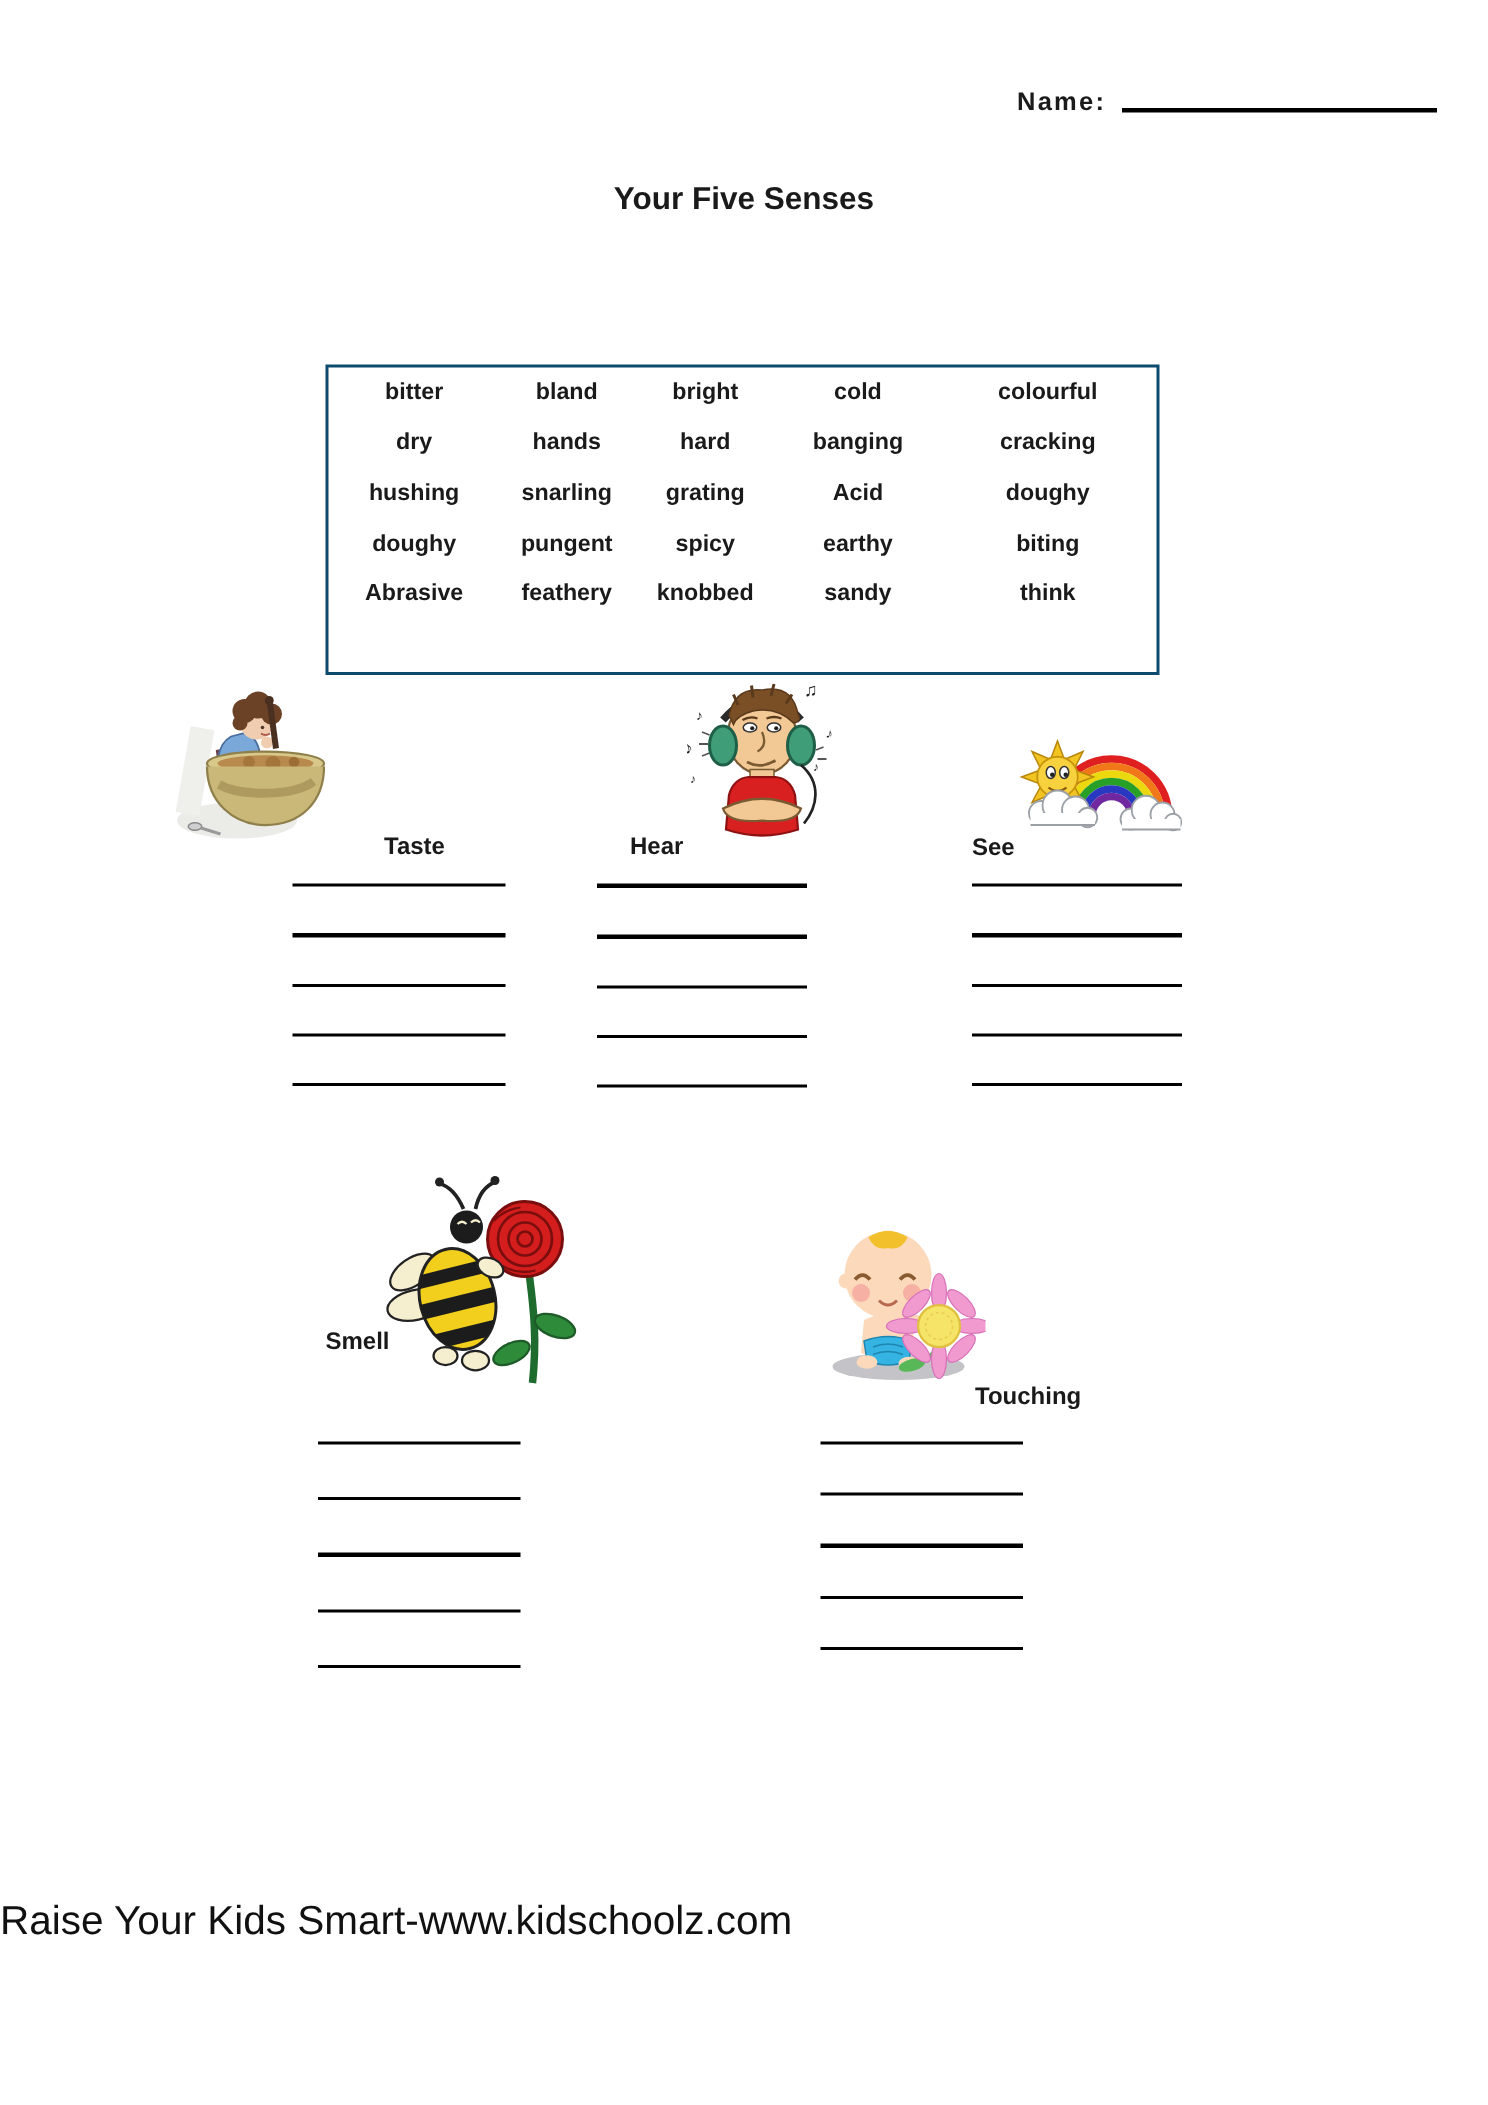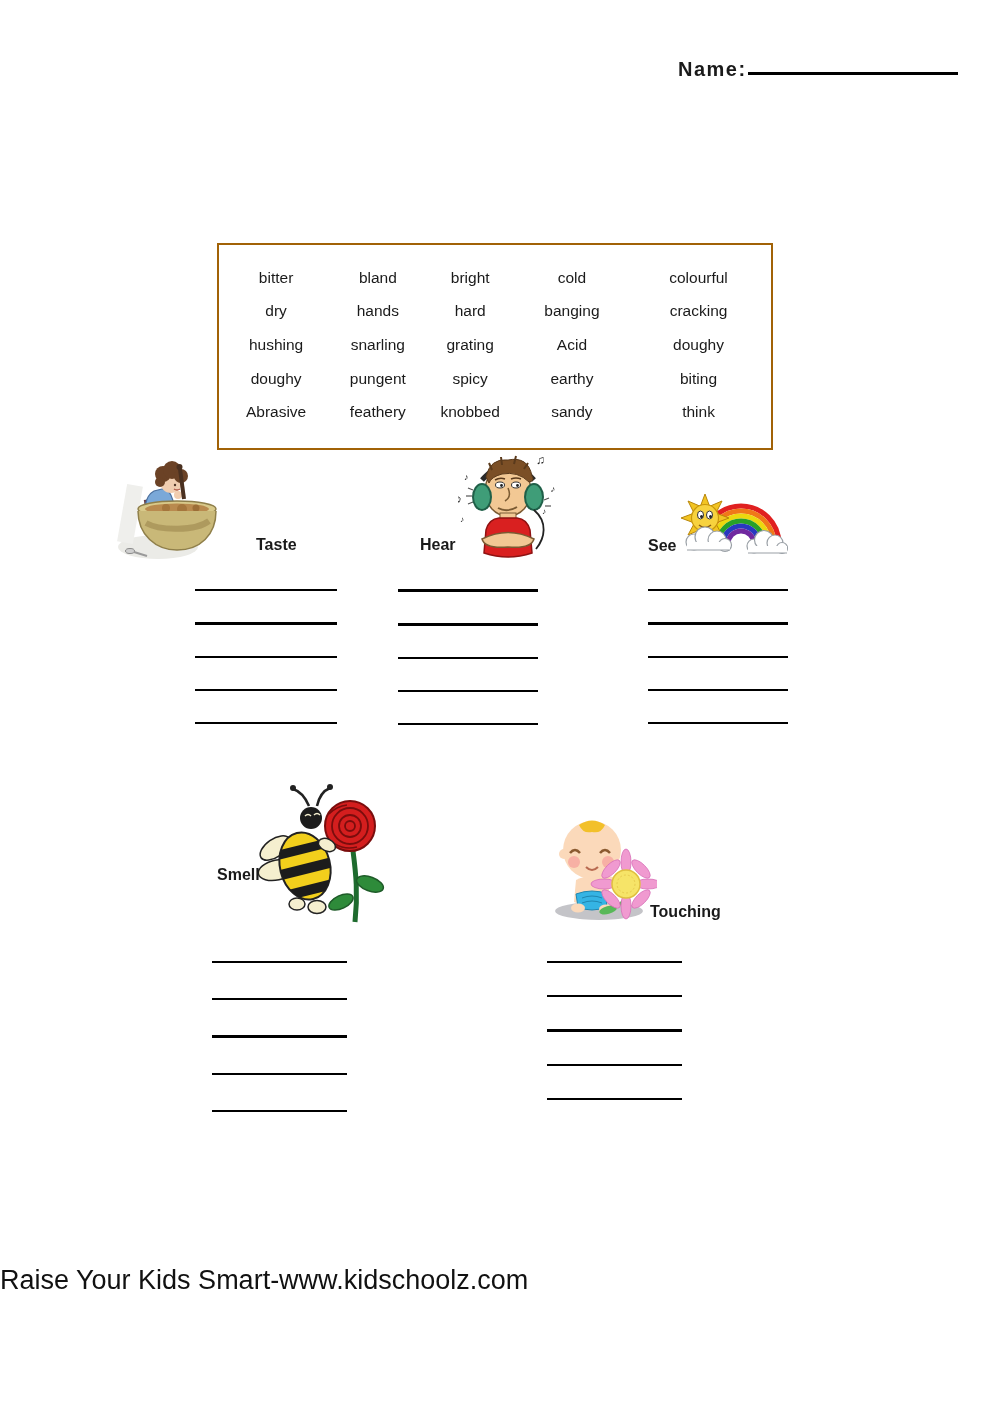--- a/index.html
+++ b/index.html
@@ -1,36 +1,36 @@
 <!DOCTYPE html>
 <html><head>
 <meta charset="utf-8">
 <style>
   html,body{margin:0;padding:0;background:#fff;}
   #canvas{position:relative;width:992px;height:1403px;background:#ffffff;overflow:hidden;
           font-family:"Liberation Sans",sans-serif;color:#1a1a1a;}
 
-  .name-label{position:absolute;left:678px;top:58px;font-size:20px;font-weight:700;letter-spacing:1.5px;}
+  .name-label{position:absolute;left:678px;top:58px;font-size:17px;font-weight:700;letter-spacing:1.5px;}
   .name-line{position:absolute;left:748px;top:72px;width:210px;height:3px;background:#000;}
 
   .page-title{position:absolute;left:0;top:121px;width:100%;text-align:center;
               font-size:21px;font-weight:700;}
 
   .instructions{position:absolute;left:119px;top:172px;width:790px;font-size:15.5px;
                 font-weight:600;line-height:28.5px;}
 
   .word-box{position:absolute;left:217px;top:243px;width:556px;height:207px;
-            border:2px solid #a16207;box-sizing:border-box;display:grid;
+            border:2px solid #0c4a6e;box-sizing:border-box;display:grid;
             grid-template-columns:1.15fr .9fr .96fr 1.09fr 1.46fr;
-            grid-auto-rows:33.6px;padding-top:16px;
+            grid-auto-rows:33.6px;
             align-items:center;justify-items:center;
-            font-size:15.5px;font-weight:400;}
+            font-size:15.5px;font-weight:700;}
   .word-cell{white-space:nowrap;}
 
-  .sense-label{position:absolute;font-size:16px;font-weight:700;}
+  .sense-label{position:absolute;font-size:16px;font-weight:700;margin-top:20px;}
   #taste-label{left:256px;top:536px}
   #hear-label{left:420px;top:536px}
   #see-label{left:648px;top:537px}
   #smell-label{left:217px;top:866px}
   #touching-label{left:650px;top:903px}
 
   .line-col{position:absolute;}
   .answer-line{height:2px;background:#000;}
   .answer-line.thick{height:3px;}
   #taste-lines{left:195px;top:589px;width:142px}
@@ -55,20 +55,21 @@
                font-size:27px;font-weight:400;color:#111;}
 </style>
 </head>
 <body>
 
 <div id="canvas">
 
   <span class="name-label">Name:</span>
   <div class="name-line"></div>
 
+  <div class="page-title">Your Five Senses</div>
 
 
   <div class="word-box">
     <span class="word-cell">bitter</span>
     <span class="word-cell">bland</span>
     <span class="word-cell">bright</span>
     <span class="word-cell">cold</span>
     <span class="word-cell">colourful</span>
     <span class="word-cell">dry</span>
     <span class="word-cell">hands</span>

